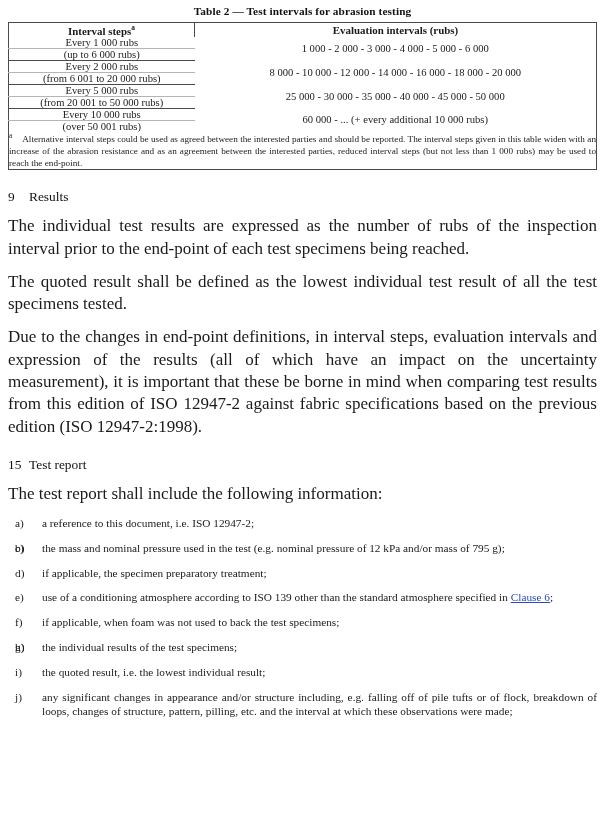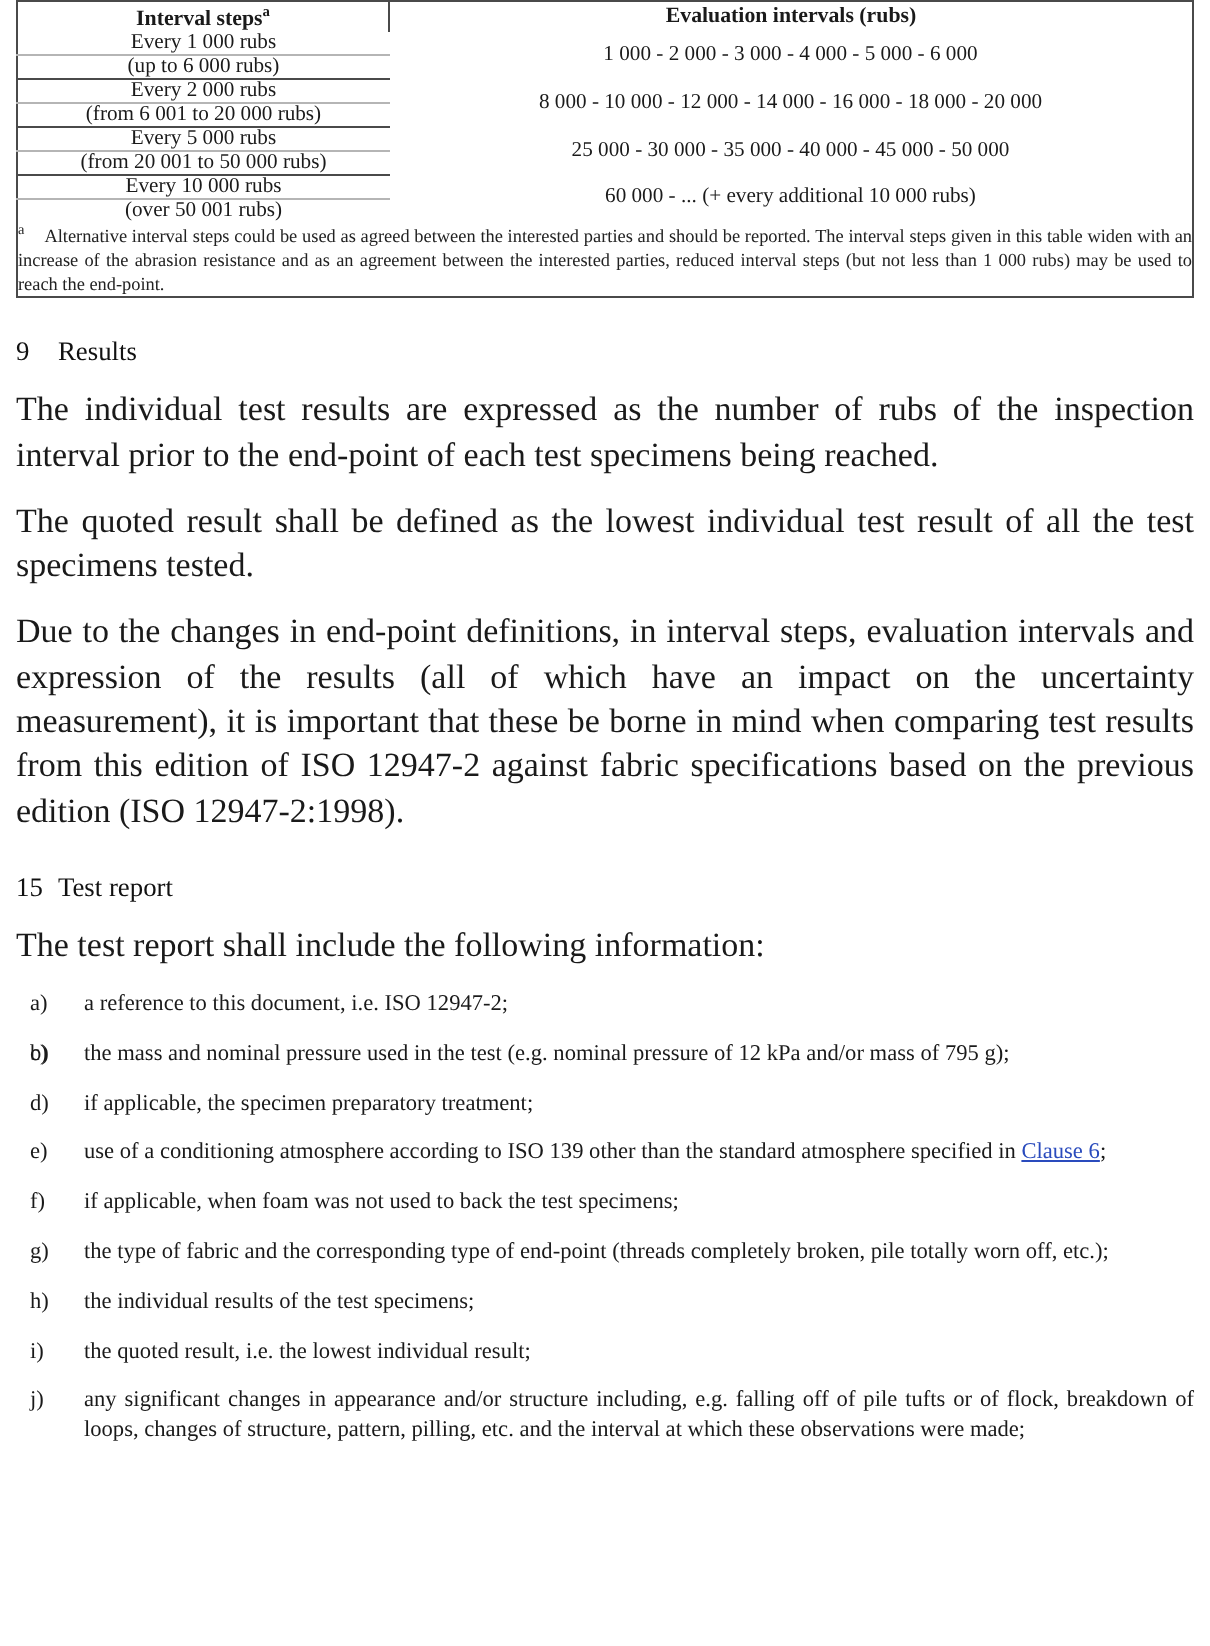--- a/index.html
+++ b/index.html
@@ -135,20 +135,21 @@
   a.xref {
     color: #2a4bbd;
     text-decoration: underline;
   }
 </style>
 </head>
 <body>
 
 <div class="page">
 
+  <div class="table-caption">Table 2 — Test intervals for abrasion testing</div>
 
   <table class="iso-table tbl-outer">
     <colgroup>
         <col class="c-left">
         <col>
       </colgroup>
     <tbody>
       <tr>
         <th class="hdr-cell left"><span>Interval steps</span><sup class="fn-sup">a</sup></th>
         <th class="hdr-cell">Evaluation intervals (rubs)</th>
@@ -202,19 +203,19 @@
 
   <p class="body">The test report shall include the following information:</p>
 
   <ol class="alpha-list">
     <li><span class="marker">a)</span><span>a reference to this document, i.e. ISO 12947-2;</span></li>
     <li><span class="marker">b)</span></li>
     <li><span class="marker">c)</span><span>the mass and nominal pressure used in the test (e.g. nominal pressure of 12 kPa and/or mass of 795 g);</span></li>
     <li><span class="marker">d)</span><span>if applicable, the specimen preparatory treatment;</span></li>
     <li><span class="marker">e)</span><span>use of a conditioning atmosphere according to ISO 139 other than the standard atmosphere specified in </span><a class="xref" href="#">Clause 6</a><span>;</span></li>
     <li><span class="marker">f)</span><span>if applicable, when foam was not used to back the test specimens;</span></li>
-    <li><span class="marker">g)</span><span>the type of fabric and the corresponding type of end-point (threads completely broken, pile totally worn off, etc.);</span></li>
+    <li><span class="marker">g)</span></li>
     <li><span class="marker">h)</span><span>the individual results of the test specimens;</span></li>
     <li><span class="marker">i)</span><span>the quoted result, i.e. the lowest individual result;</span></li>
     <li><span class="marker">j)</span><span>any significant changes in appearance and/or structure including, e.g. falling off of pile tufts or of flock, breakdown of loops, changes of structure, pattern, pilling, etc. and the interval at which these observations were made;</span></li>
   </ol>
 
 </div>
 
 </body></html>

